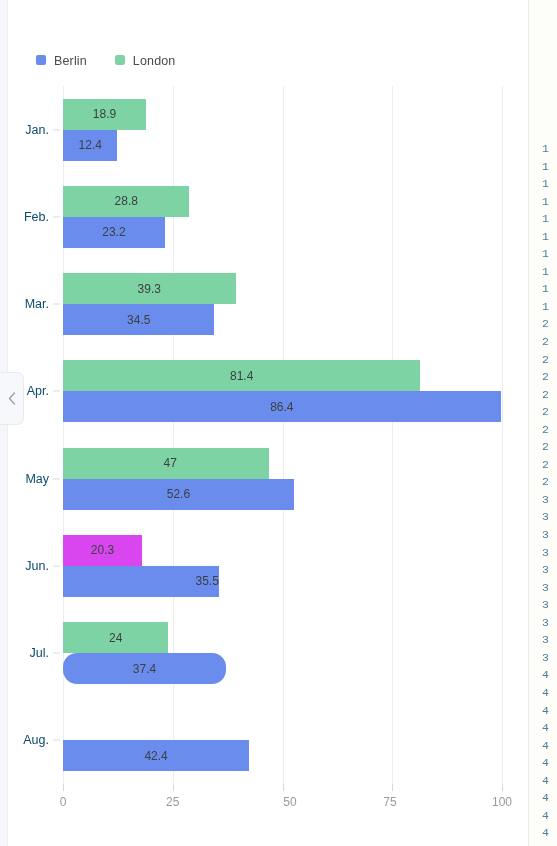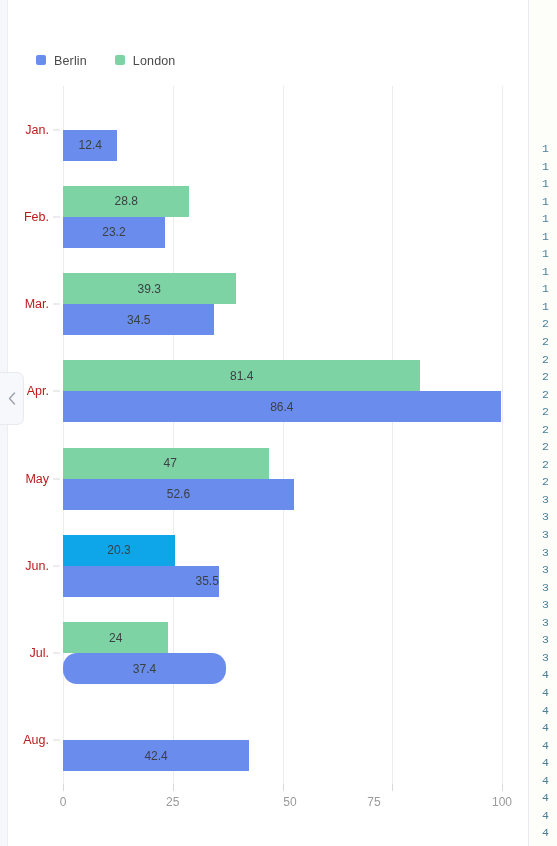--- a/index.html
+++ b/index.html
@@ -70,21 +70,21 @@
     font-size: 12px; color: #9a9a9a;
     transform: translateX(-50%); white-space: nowrap;
   }
 
   
   .cat-group { position: absolute; left: 0; width: 439px; }
   .cat-label {
     position: absolute;
     right: 100%; margin-right: 14px;
     top: 50%; transform: translateY(-50%);
-    font-size: 12.5px; color: #b91c1c;
+    font-size: 12.5px; color: #0c4a6e;
     white-space: nowrap;
   }
   .cat-tick {
     position: absolute; right: 100%; margin-right: 3px;
     top: 50%; transform: translateY(-50%);
     width: 7px; height: 1px; background: #d9d9d9;
   }
   .bar {
     position: absolute; left: 0; height: 31px;
     display: flex; align-items: center; justify-content: center;
@@ -145,32 +145,35 @@
 
     <div class="plot" id="plot">
       <div class="axis-baseline-ticks" id="axis-ticks">
           <div class="tick-mark" style="left: 0px;"></div>
           <div class="tick-label" style="left: 0px;">0</div>
           <div class="tick-mark" style="left: 109.75px;"></div>
           <div class="tick-label" style="left: 109.75px;">25</div>
           <div class="tick-mark" style="left: 219.5px;"></div>
           <div class="tick-label" style="left: 227px;">50</div>
           <div class="tick-mark" style="left: 329.25px;"></div>
-          <div class="tick-label" style="left: 311px;">75</div>
+          <div class="tick-label" style="left: 327px;">75</div>
           <div class="tick-mark" style="left: 439px;"></div>
           <div class="tick-label" style="left: 439px;">100</div>
         </div>
     <div class="gridline" style="left: 0px;"></div>
         <div class="gridline" style="left: 109.75px;"></div>
         <div class="gridline" style="left: 219.5px;"></div>
         <div class="gridline" style="left: 329.25px;"></div>
         <div class="gridline" style="left: 439px;"></div>
         <div class="cat-group" style="top: 12.625px; height: 62px;">
           <div class="cat-tick"></div>
           <div class="cat-label">Jan.</div>
+          <div class="bar london" style="width: 82.971px; background: rgb(126, 211, 165);">
+            <span class="bar-value">18.9</span>
+          </div>
           <div class="bar berlin" style="width: 54.436px; background: rgb(106, 140, 237);">
             <span class="bar-value">12.4</span>
           </div>
         </div>
         <div class="cat-group" style="top: 99.875px; height: 62px;">
           <div class="cat-tick"></div>
           <div class="cat-label">Feb.</div>
           <div class="bar london" style="width: 126.432px; background: rgb(126, 211, 165);">
             <span class="bar-value">28.8</span>
           </div>
@@ -204,21 +207,21 @@
           <div class="bar london" style="width: 206.33px; background: rgb(126, 211, 165); padding-left: 8px;">
             <span class="bar-value">47</span>
           </div>
           <div class="bar berlin" style="width: 230.914px; background: rgb(106, 140, 237);">
             <span class="bar-value">52.6</span>
           </div>
         </div>
         <div class="cat-group" style="top: 448.875px; height: 62px;">
           <div class="cat-tick"></div>
           <div class="cat-label">Jun.</div>
-          <div class="bar london" style="width: 112px; background: #0ea5e9;">
+          <div class="bar london" style="width: 79px; background: #d946ef;">
             <span class="bar-value">20.3</span>
           </div>
           <div class="bar berlin" style="width: 155.845px; background: rgb(106, 140, 237); justify-content: flex-end;">
             <span class="bar-value">35.5</span>
           </div>
         </div>
         <div class="cat-group" style="top: 536.125px; height: 62px;">
           <div class="cat-tick"></div>
           <div class="cat-label">Jul.</div>
           <div class="bar london" style="width: 105.36px; background: rgb(126, 211, 165); align-items: center;">

